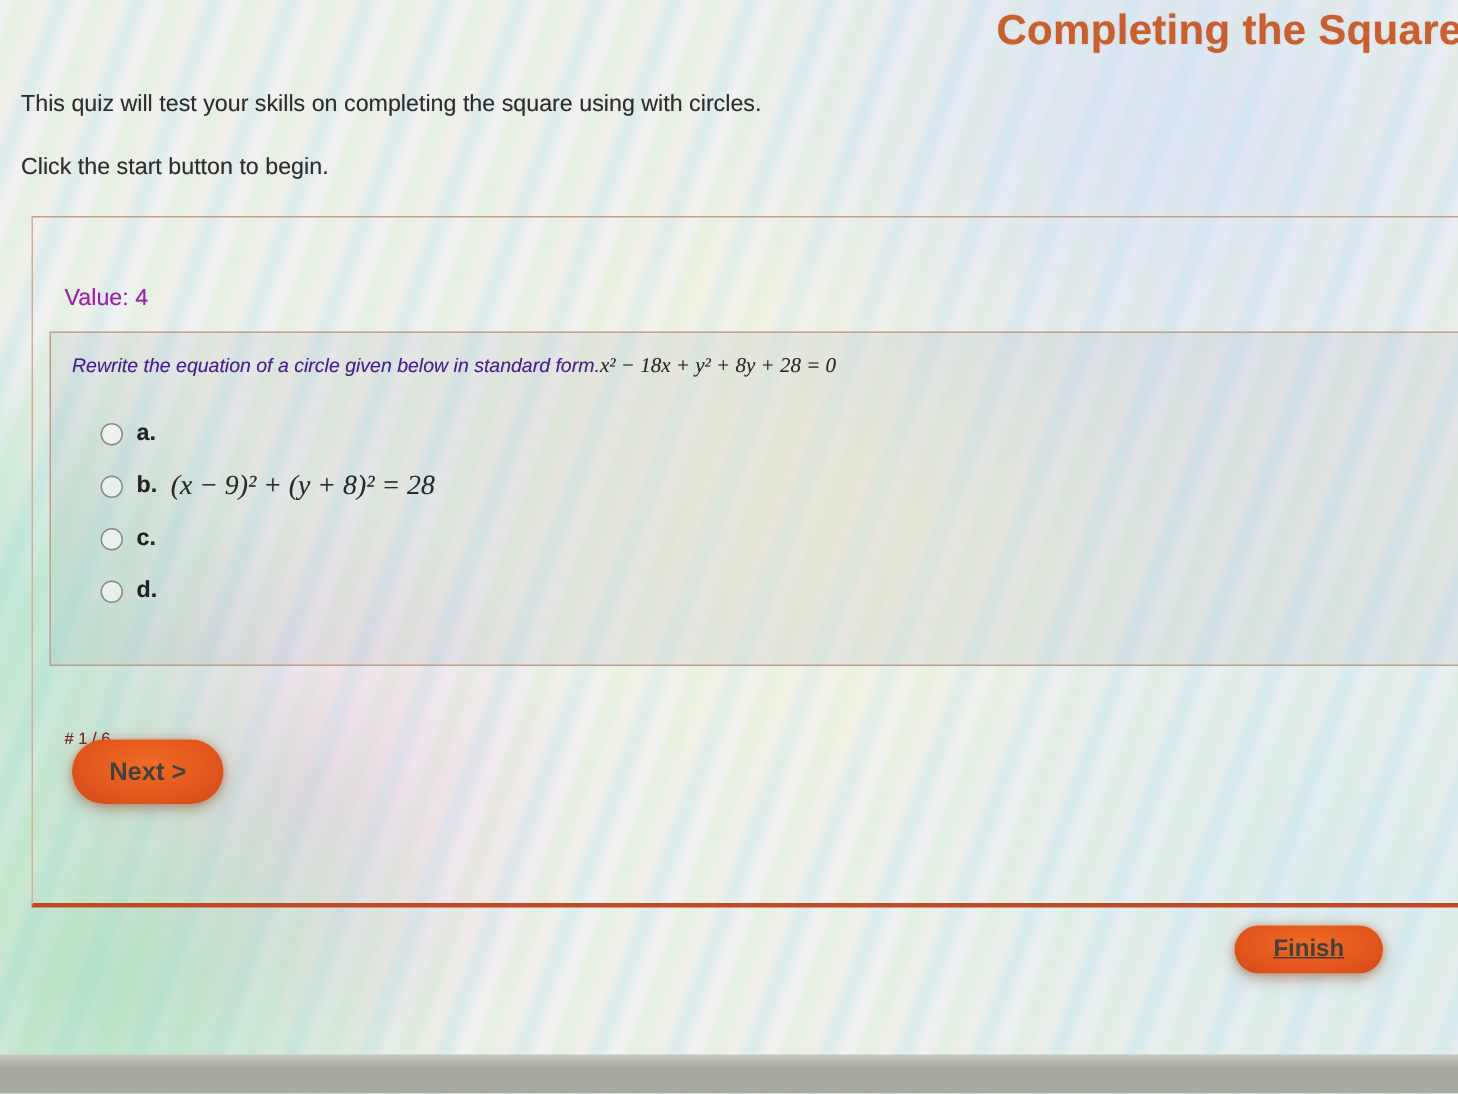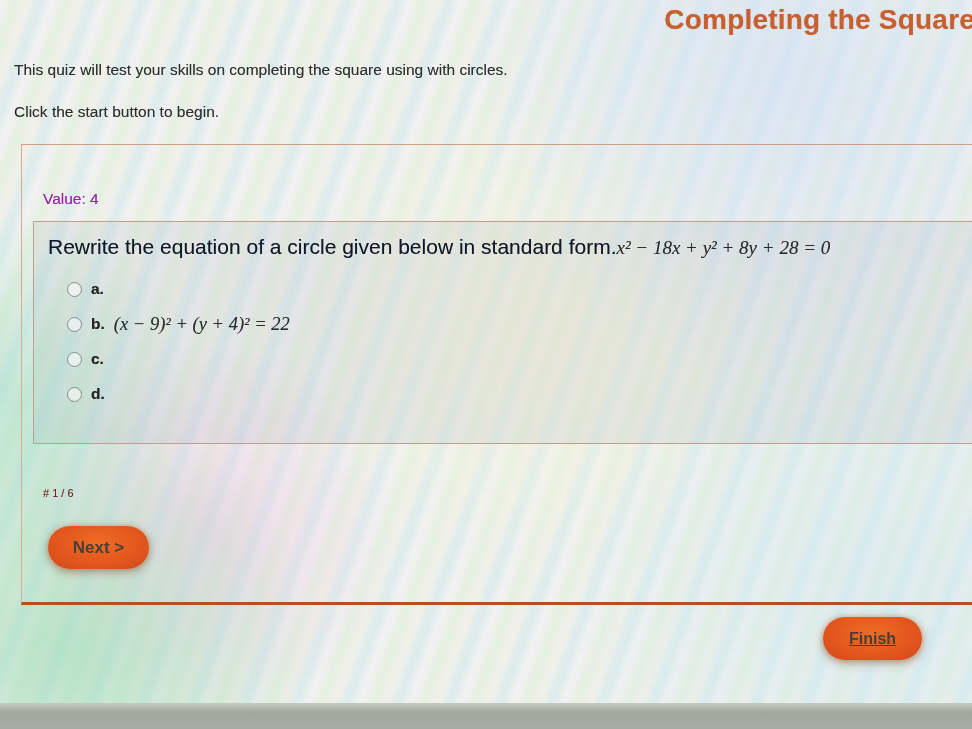--- a/index.html
+++ b/index.html
@@ -55,25 +55,25 @@
   }
   .question-box{
     position:absolute;left:11px;top:76px;width:952px;height:223px;
     border:1px solid #bfa08c;box-sizing:border-box;
     background:rgba(148,158,168,0.13);
   }
   .qline{
     position:absolute;left:14px;top:13px;white-space:nowrap;
   }
   .qtext{
-    font-size:21px;color:#0f172a;text-shadow:0 0 0.5px rgba(40,40,40,0.4);
+    font-size:13px;color:#4c1d95;text-shadow:0 0 0.5px rgba(40,40,40,0.4);font-style:italic;
   }
   .math{
     font-family:"Liberation Serif", serif;font-style:italic;
-    font-size:19px;color:#2a2a2a;text-shadow:0 0 0.5px rgba(40,40,40,0.35);
+    font-size:14px;color:#2a2a2a;text-shadow:0 0 0.5px rgba(40,40,40,0.35);
   }
   .opt{
     position:absolute;left:33px;height:22px;
     display:flex;align-items:center;gap:9px;cursor:pointer;
   }
   .opt-a{top:56px;} .opt-b{top:91px;} .opt-c{top:126px;} .opt-d{top:161px;}
   .radio{
     width:13px;height:13px;border:1.5px solid #8a8a8a;border-radius:50%;
     background:rgba(255,255,255,0.55);display:inline-block;flex:0 0 auto;
   }
@@ -88,22 +88,22 @@
     text-shadow:0 0 0.5px rgba(40,40,40,0.4);
   }
   .pill{
     position:absolute;border:none;border-radius:999px;cursor:pointer;
     background:radial-gradient(ellipse at 50% 38%, #ef6c25 0%, #e2551d 62%, #cf4a1a 100%);
     box-shadow:0 3px 10px rgba(140,90,60,0.55), 0 0 5px rgba(200,130,80,0.45);
     color:#47403a;font-weight:bold;font-size:17px;
     font-family:"Liberation Sans", sans-serif;
     display:flex;align-items:center;justify-content:center;
   }
-  .next{left:26px;top:381px;width:101px;height:43px;}
-  .finish{left:823px;top:617px;width:99px;height:43px;z-index:3;font-size:16px;}
+  .next{left:26px;top:348px;width:101px;height:43px;}
+  .finish{left:823px;top:617px;width:99px;height:32px;z-index:3;font-size:16px;}
   .underline{text-decoration:underline;}
 </style>
 </head>
 <body>
 
 <div class="stage">
   <div class="bg"></div>
   <div class="bottom-band"></div>
 
   <h1 class="title">Completing the Square</h1>
@@ -118,21 +118,21 @@
         <span class="qtext">Rewrite the equation of a circle given below in standard form.</span><span class="math">x² − 18x + y² + 8y + 28 = 0</span>
       </div>
 
       <div class="opt opt-a">
         <span class="radio"></span>
         <span class="letter">a.</span>
       </div>
       <div class="opt opt-b">
         <span class="radio"></span>
         <span class="letter">b.</span>
-        <span class="math oeq">(x − 9)² + (y + 4)² = 22</span>
+        <span class="math oeq">(x − 9)² + (y + 8)² = 28</span>
       </div>
       <div class="opt opt-c">
         <span class="radio"></span>
         <span class="letter">c.</span>
       </div>
       <div class="opt opt-d">
         <span class="radio"></span>
         <span class="letter">d.</span>
       </div>
     </div>

